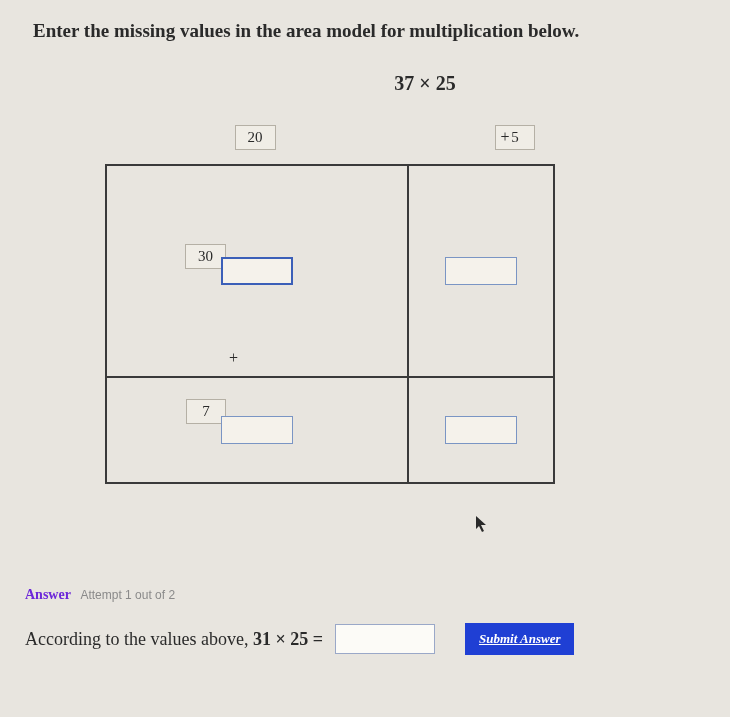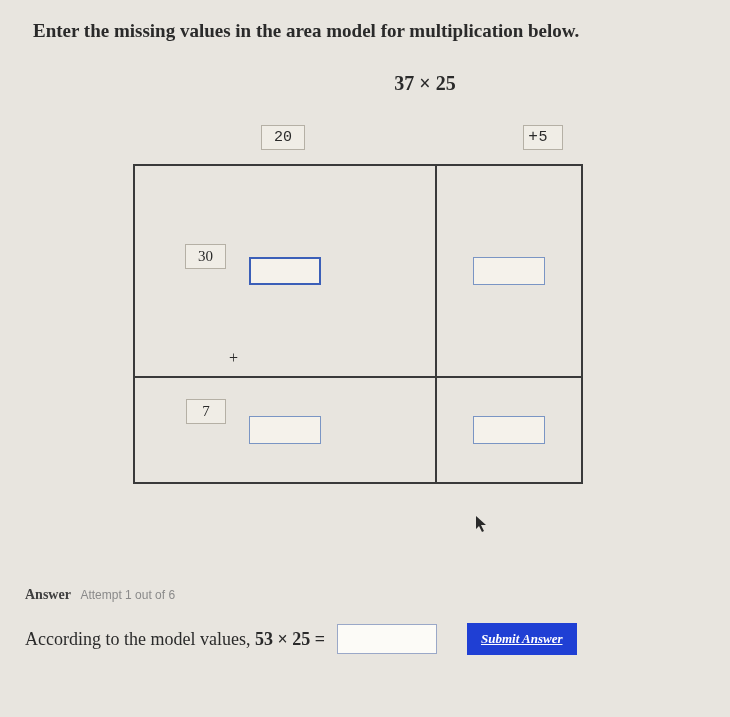--- a/index.html
+++ b/index.html
@@ -24,23 +24,22 @@
     }
     .expression {
       text-align: center;
       font-size: 20px;
       font-weight: bold;
       margin-left: 120px;
       margin-bottom: 27px;
     }
     .grid-wrap {
       position: relative;
-      margin-left: 108px;
+      margin-left: 80px;
       width: 450px;
-      font-family: Liberation Mono, monospace;
     }
     .top-labels {
       display: flex;
       height: 30px;
       margin-bottom: 12px;
       align-items: center;
     }
     .top-col1 { width: 300px; display: flex; justify-content: center; }
     .top-plus { width: 20px; text-align: center; font-size: 16px; position: relative; left: 90px; }
     .top-col2 { width: 130px; display: flex; justify-content: flex-end; padding-right: 20px; }
@@ -123,21 +122,21 @@
       font-size: 14px;
     }
     .answer-section {
       margin-top: 10px;
       padding: 15px 0 10px 0;
     }
     .answer-header {
       font-size: 14px;
       margin-bottom: 20px;
     }
-    .answer-label { font-weight: bold; color: #404040; }
+    .answer-label { font-weight: bold; color: #6d28d9; }
     .attempt-text { color: #8a8a8a; font-family: Arial, sans-serif; font-size: 12px; margin-left: 6px; }
     .answer-row {
       display: flex;
       align-items: center;
       gap: 12px;
       font-size: 18px;
     }
     .final-prompt { font-family: Georgia, serif; }
     .final-input {
       background: #fcfbf7;
@@ -205,22 +204,22 @@
   <div class="cursor-arrow">
     <svg width="14" height="18" viewBox="0 0 14 18">
         <path d="M1 1 L1 14 L4 11 L7 17 L9 16 L6 10 L11 10 Z" fill="#2a2a2a"></path>
       </svg>
   </div>
 </div>
 
 <div class="answer-section">
   <div class="answer-header">
     <span class="answer-label">Answer</span>
-    <span class="attempt-text">Attempt 1 out of 6</span>
+    <span class="attempt-text">Attempt 1 out of 2</span>
   </div>
   <div class="answer-row">
     <span class="final-prompt">
-      <span>According to the model values, </span><b>53 × 25 =</b>
+      <span>According to the values above, </span><b>31 × 25 =</b>
     </span>
     <input class="final-input" value="" style="">
     <button class="submit-btn">Submit Answer</button>
   </div>
 </div>
 
 </body></html>

